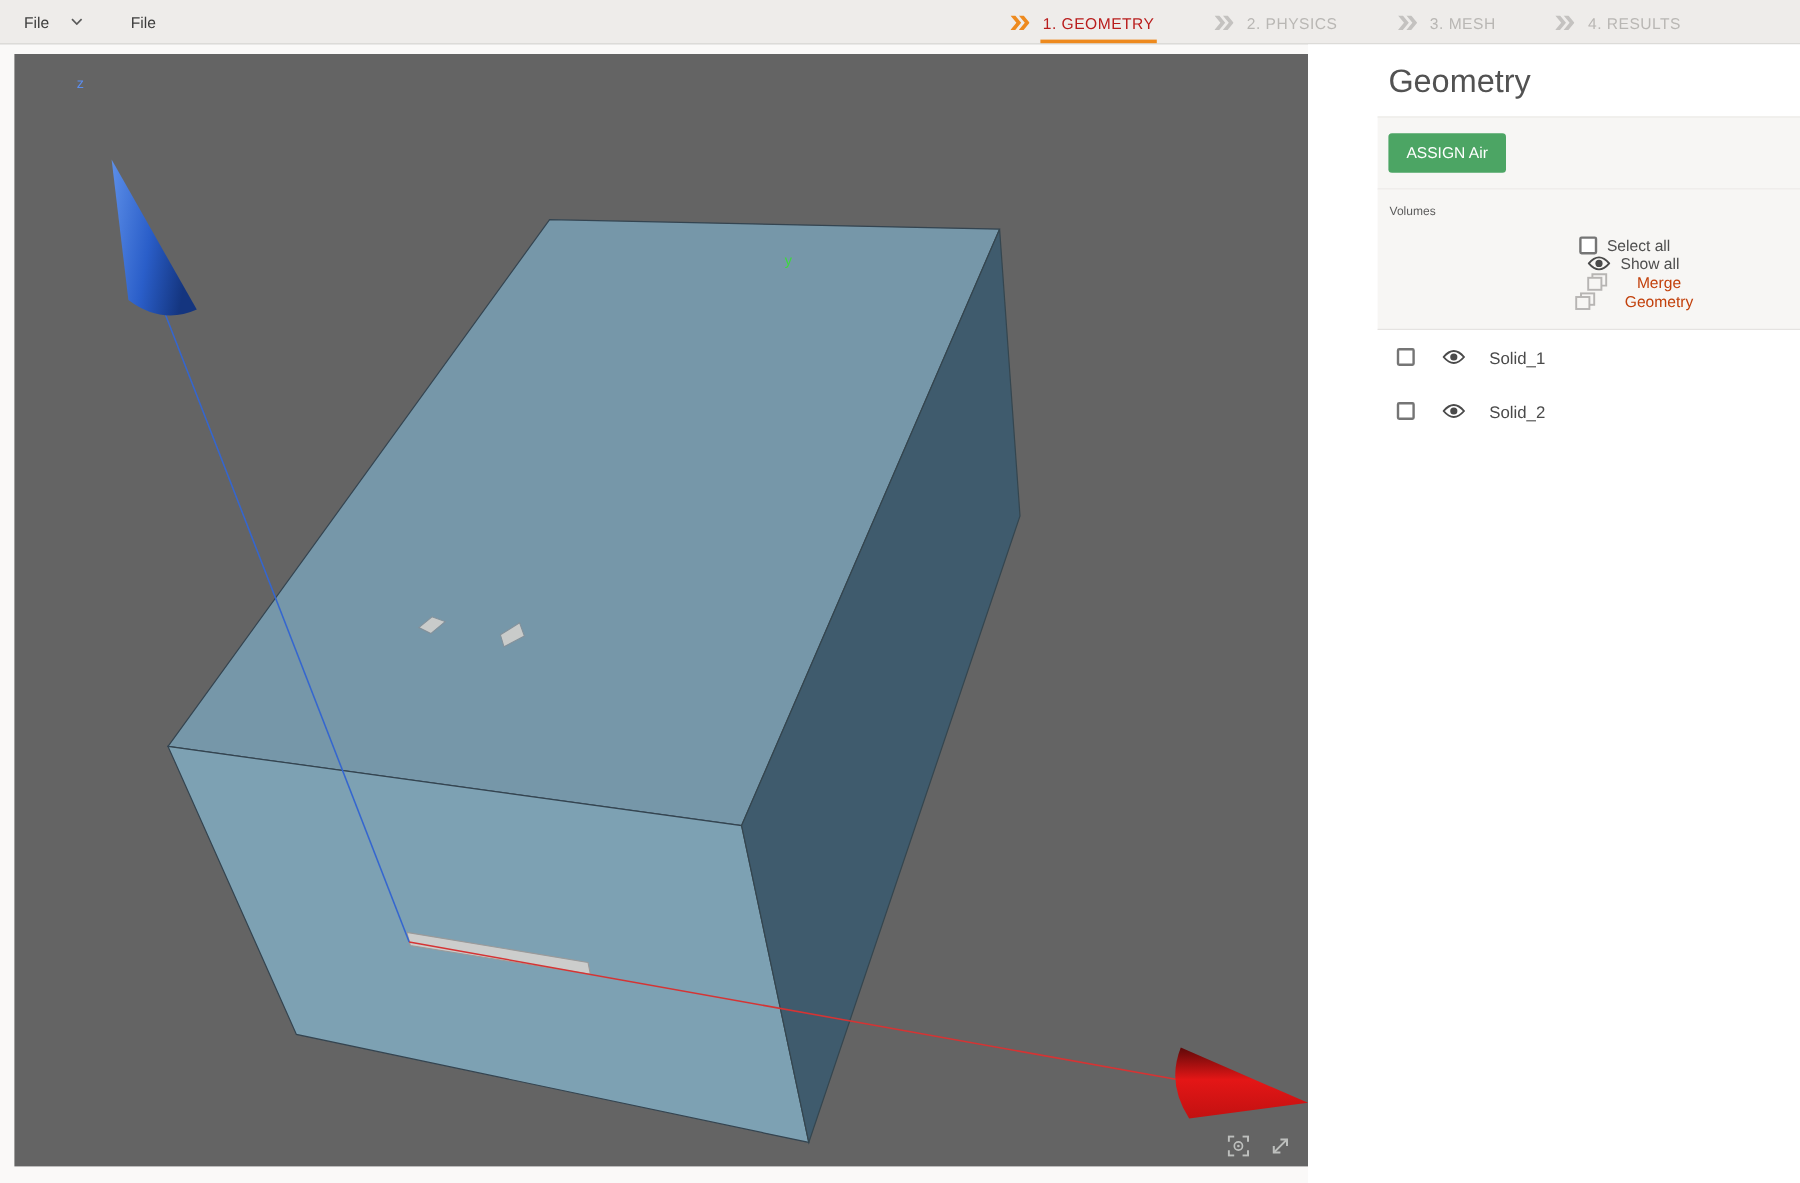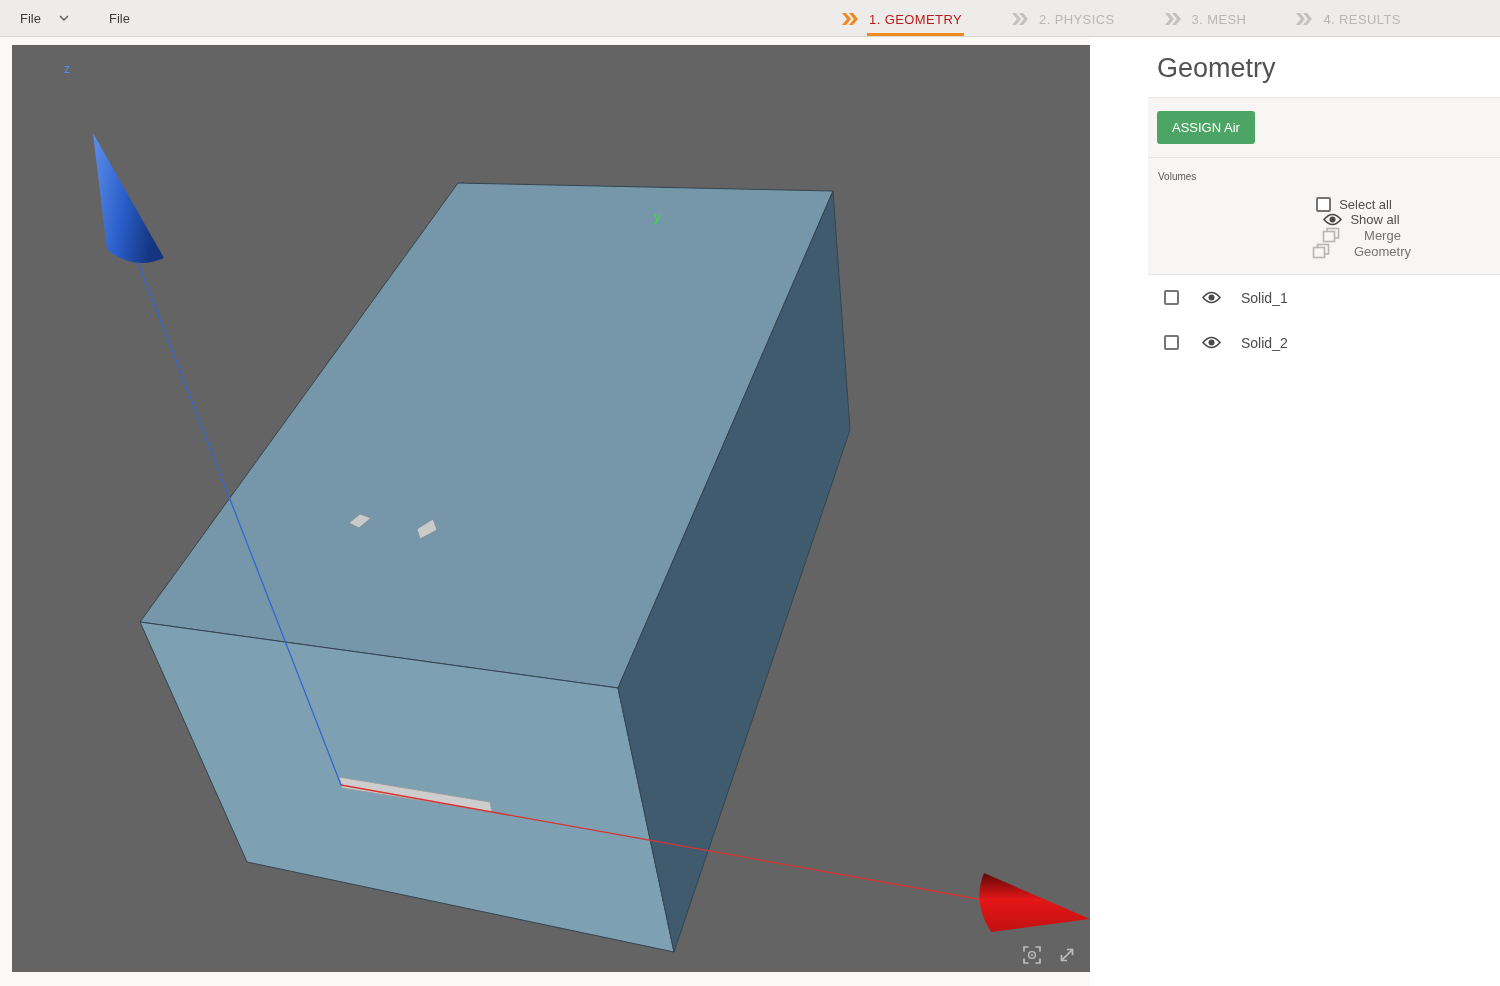--- a/index.html
+++ b/index.html
@@ -64,21 +64,21 @@
     padding:9px 15px;cursor:pointer;
   }
   .section-volumes{
     border-bottom:1px solid #e5e3e1;
     padding:13px 0 15px 9px;
   }
   .vol-label{font-size:10px;color:#5c5c5c;margin:0 0 15px 1px;}
   .vol-toolbar{display:flex;align-items:center;margin-left:8px;flex-direction:column;}
   .tb-group{display:flex;align-items:center;gap:8px;}
   .tb-text{font-size:13px;color:#4f4f4f;white-space:nowrap;}
-  .tb-group.disabled .tb-text{color:#737373;margin-left:16px;}
+  .tb-group.disabled .tb-text{color:#c2410c;margin-left:16px;}
   .gap15{margin-left:15px;}
   .checkbox{
     width:15px;height:15px;border:2px solid #757575;border-radius:2px;
     background:#fff;box-sizing:border-box;flex:0 0 auto;cursor:pointer;position:relative;
   }
   .checkbox.checked{
     background:var(--check-red,#c14e3c);border-color:var(--check-red,#c14e3c);
   }
   .checkbox.checked::after{
     content:"";position:absolute;left:2.5px;top:4px;width:7px;height:3.5px;

